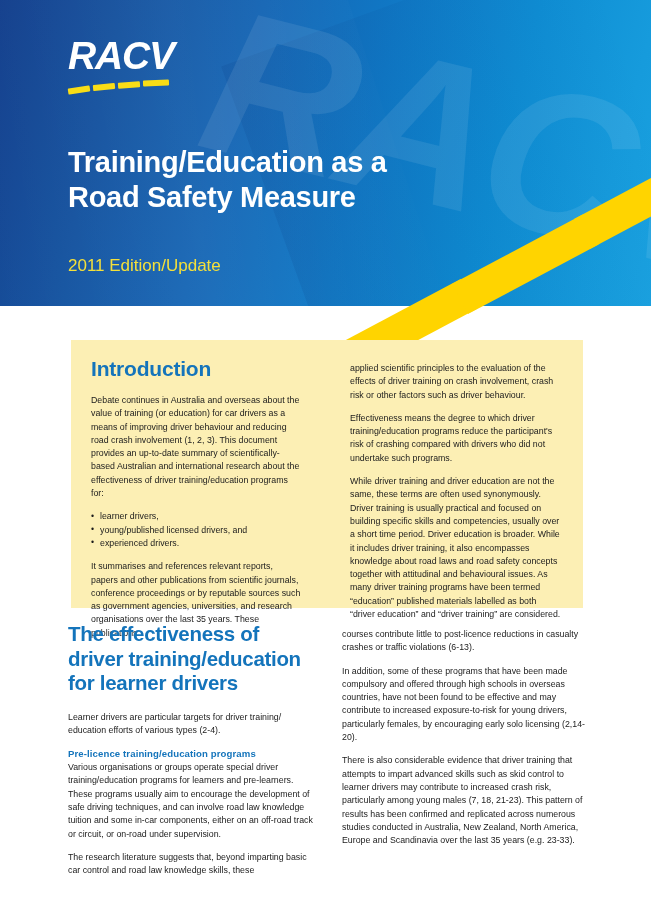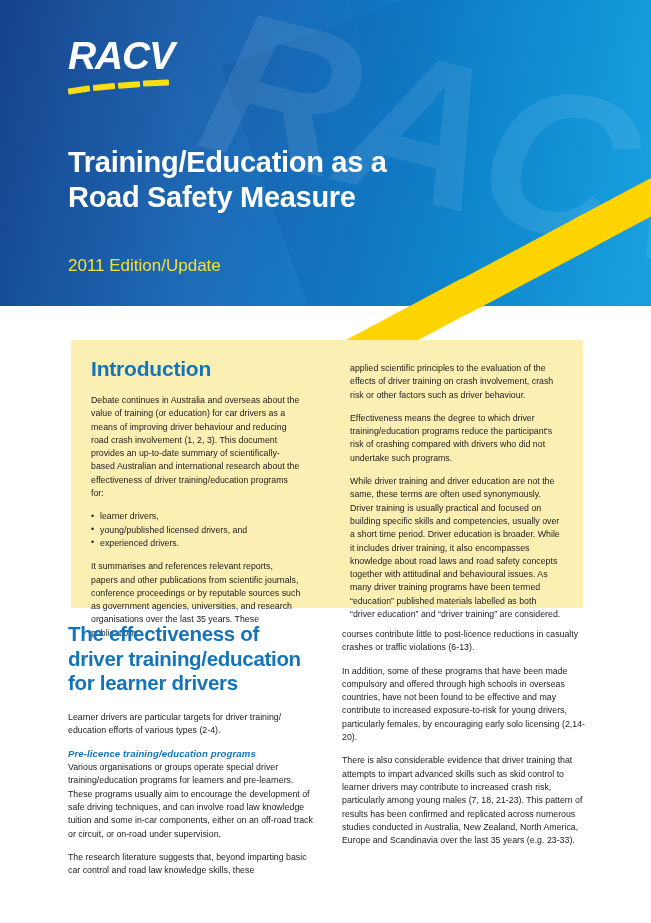--- a/index.html
+++ b/index.html
@@ -228,21 +228,20 @@
     letter-spacing:-0.3px;
     margin-bottom:15px;
   }
   .sub-heading {
     color:#1474bb;
     font-size:9.6px;
     line-height:13px;
     font-weight:bold;
     letter-spacing:0.1px;
     margin:10px 0 1px 0;
-    font-style:italic;
   }
   .body-p {
     color:#1b1b1b;
     font-size:8.8px;
     line-height:13.3px;
     margin-bottom:10px;
   }
   .body-p.tight { margin-bottom:0; }
 </style>
 </head>

